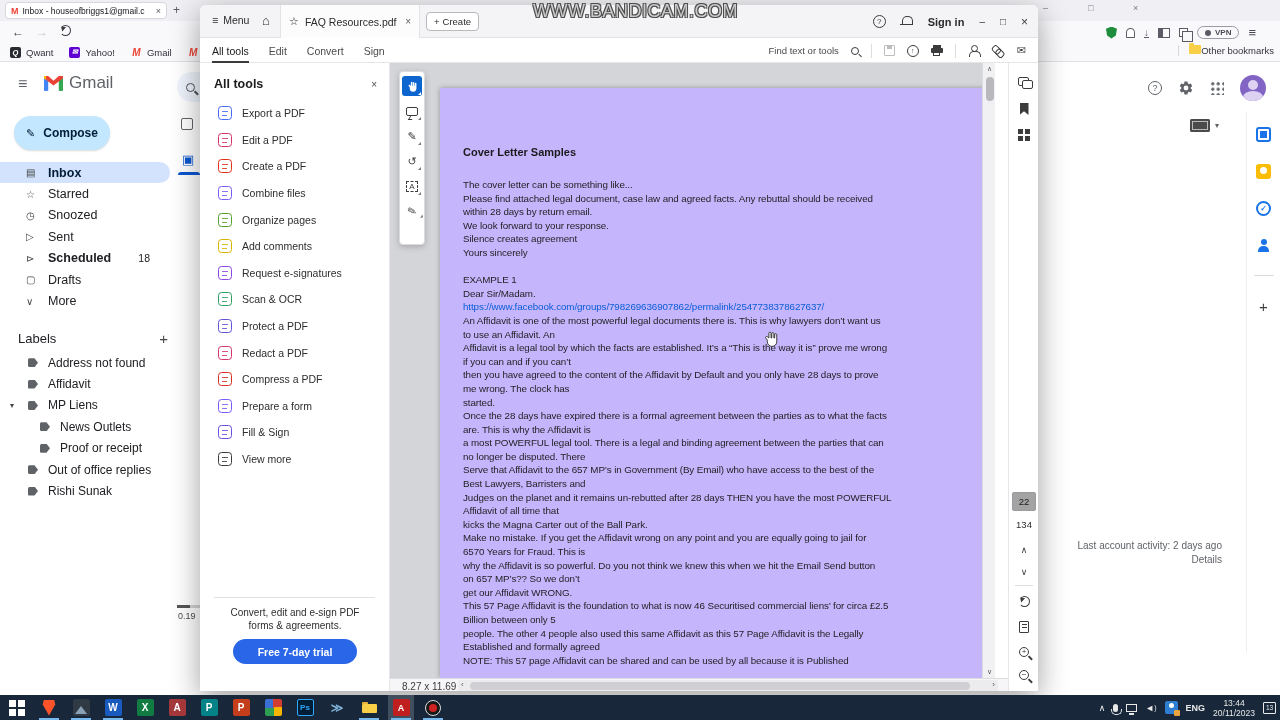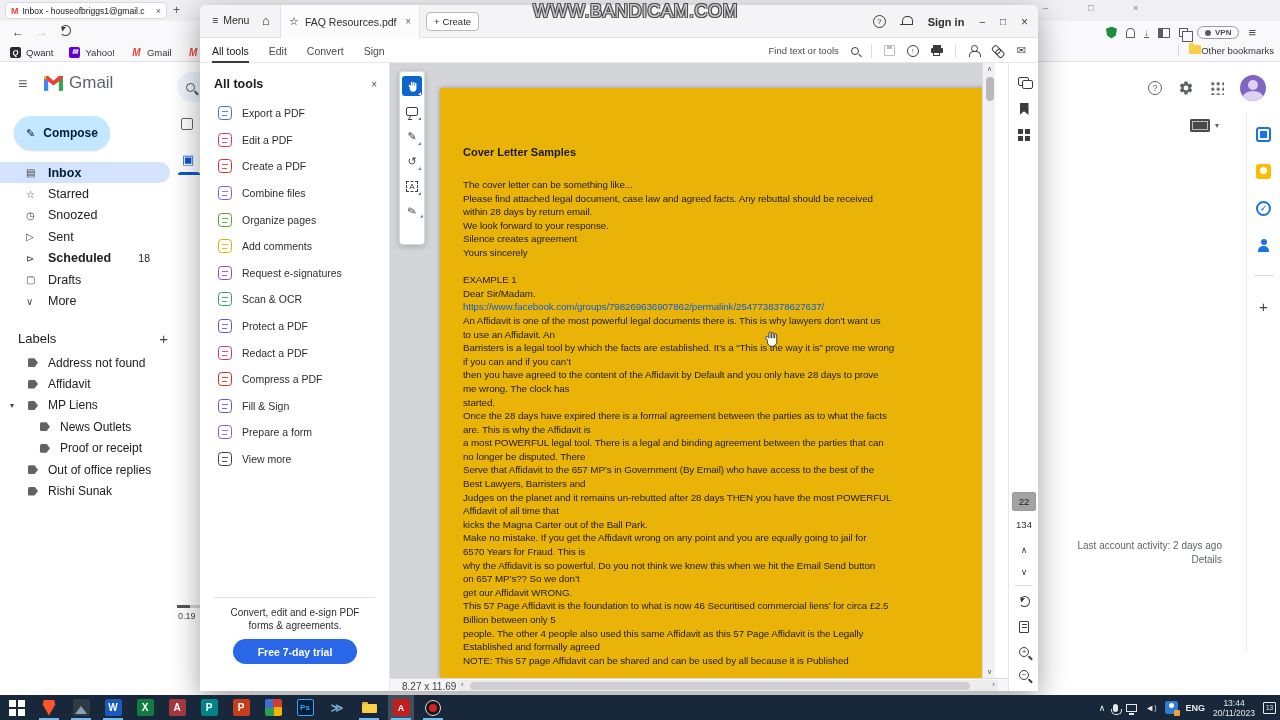--- a/index.html
+++ b/index.html
@@ -148,21 +148,21 @@
   .tico{width:14px;height:14px;border:1.5px solid currentColor;border-radius:3.5px;position:relative;flex:none}
   .tico::after{content:"";position:absolute;left:3px;right:3px;top:4px;border-top:1.5px solid currentColor;opacity:.85}
   .tico::before{content:"";position:absolute;left:3px;width:5px;top:8px;border-top:1.5px solid currentColor;opacity:.85}
   .tool-label{font-size:10.5px;color:#2e2e2e;white-space:nowrap}
   #panel-promo-hr{position:absolute;left:14px;right:14px;top:534px;border-top:1px solid #e2e2e4}
   .promo-t{position:absolute;left:0;width:190px;text-align:center;font-size:10px;color:#2e2e2e}
   #free-trial{position:absolute;left:33px;top:576px;width:124px;height:25px;border-radius:13px;background:#2a66e8;color:#fff;font-size:10.5px;font-weight:bold;display:flex;align-items:center;justify-content:center;border:none}
 
   
   #doc-area{position:absolute;left:190px;top:58px;width:605px;height:615px;background:#d4d5d9;overflow:hidden}
-  #pdf-page{position:absolute;left:50px;top:25px;width:553px;height:590px;background:#eab308;box-shadow:0 0 5px rgba(0,0,0,.3);overflow:hidden}
+  #pdf-page{position:absolute;left:50px;top:25px;width:553px;height:590px;background:#c4b5fd;box-shadow:0 0 5px rgba(0,0,0,.3);overflow:hidden}
   #pdf-title{position:absolute;left:23px;top:58px;font-size:11px;font-weight:bold;color:#1a1a1a}
   #pdf-lines{position:absolute;left:23px;top:90px;width:525px}
   .pl{height:13.6px;line-height:13.6px;font-size:9.8px;letter-spacing:-.1px;color:#1f1f1f;white-space:nowrap}
   .pl.link{color:#0b5dd7}
   
   #qtool{position:absolute;left:9px;top:8px;width:26px;height:174px;background:#fff;border:1px solid #dcdce0;border-radius:4px;box-shadow:0 2px 6px rgba(0,0,0,.2);display:flex;flex-direction:column;align-items:center;padding-top:4px;gap:5px;z-index:5}
   .qbtn{width:20px;height:20px;border-radius:3px;display:flex;align-items:center;justify-content:center;position:relative;color:#3c3c3c;font-size:11px}
   .qbtn::after{content:"";position:absolute;right:1px;bottom:1px;border-style:solid;border-width:0 0 3px 3px;border-color:transparent transparent #777 transparent}
   .qbtn.active{background:#0d66d0;color:#fff}
   .qbtn.active::after{border-color:transparent transparent #fff transparent}
@@ -551,27 +551,27 @@
           <span class="tico" style="color: rgb(214, 51, 108);"></span>
           <span class="tool-label">Redact a PDF</span>
         </div>
 
         <div class="tool-item">
           <span class="tico" style="color: rgb(217, 45, 32);"></span>
           <span class="tool-label">Compress a PDF</span>
         </div>
 
         <div class="tool-item">
+          <span class="tico" style="color: rgb(122, 90, 245);"></span>
+          <span class="tool-label">Prepare a form</span>
+        </div>
+
+        <div class="tool-item">
           <span class="tico" style="color: rgb(106, 79, 224);"></span>
           <span class="tool-label">Fill &amp; Sign</span>
-        </div>
-
-        <div class="tool-item">
-          <span class="tico" style="color: rgb(122, 90, 245);"></span>
-          <span class="tool-label">Prepare a form</span>
         </div>
 
         <div class="tool-item">
           <span class="tico" style="color: rgb(59, 59, 59);"></span>
           <span class="tool-label">View more</span>
         </div>
       </div>
     <div id="panel-promo-hr"></div>
     <div class="promo-t" style="top:544px">Convert, edit and e-sign PDF</div>
     <div class="promo-t" style="top:557px">forms &amp; agreements.</div>
@@ -617,21 +617,21 @@
           <div class="pl">EXAMPLE 1</div>
 
           <div class="pl">Dear Sir/Madam.</div>
 
           <div class="pl link">https://www.facebook.com/groups/798269636907862/permalink/2547738378627637/</div>
 
           <div class="pl">An Affidavit is one of the most powerful legal documents there is. This is why lawyers don’t want us</div>
 
           <div class="pl">to use an Affidavit. An</div>
 
-          <div class="pl">Barristers is a legal tool by which the facts are established. It’s a “This is the way it is” prove me wrong</div>
+          <div class="pl">Affidavit is a legal tool by which the facts are established. It’s a “This is the way it is” prove me wrong</div>
 
           <div class="pl">if you can and if you can’t</div>
 
           <div class="pl">then you have agreed to the content of the Affidavit by Default and you only have 28 days to prove</div>
 
           <div class="pl">me wrong. The clock has</div>
 
           <div class="pl">started.</div>
 
           <div class="pl">Once the 28 days have expired there is a formal agreement between the parties as to what the facts</div>

